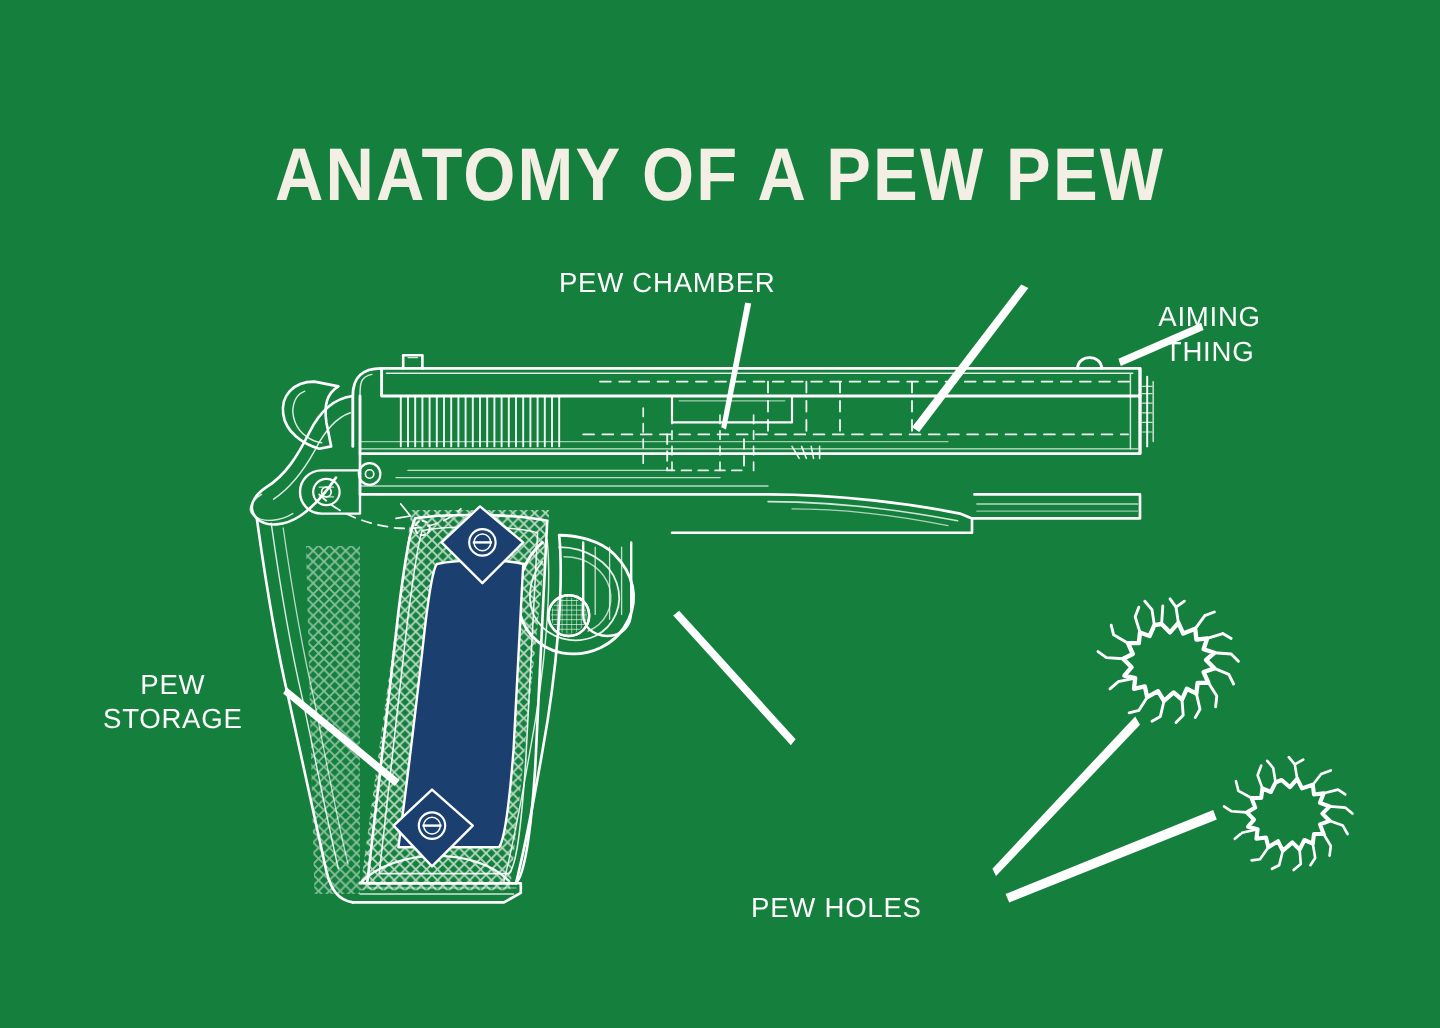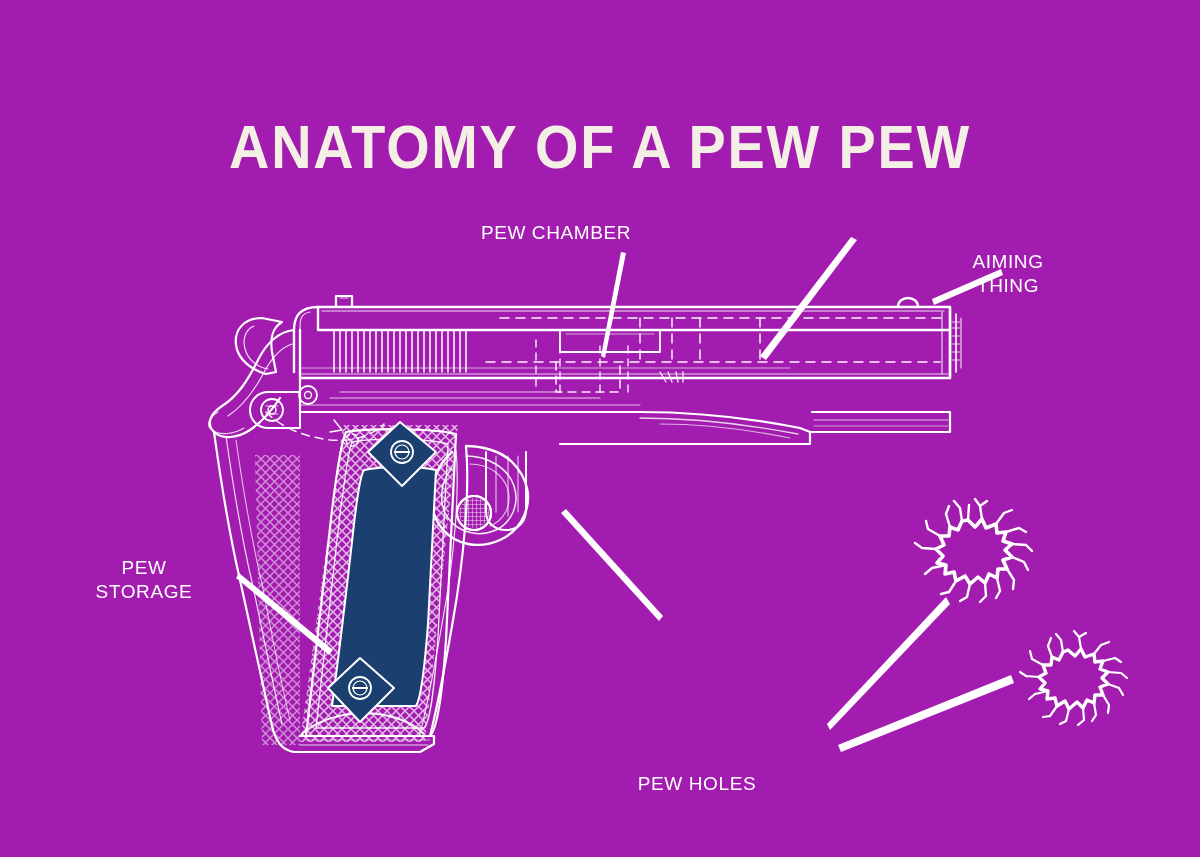--- a/index.html
+++ b/index.html
@@ -40,33 +40,33 @@
     line-height: 1.0;
     transform: scaleX(0.90);
     transform-origin: 50% 50%;
     white-space: nowrap;
     user-select: none;
   }
   .callout {
     position: absolute;
     color: #fdfdfd;
     font-family: "Liberation Sans", sans-serif;
-    font-size: 19px;
+    font-size: 23px;
     font-weight: 400;
     letter-spacing: 0.6px;
     line-height: 1.28;
     white-space: pre-line;
     user-select: none;
   }
   .callout.center { text-align: center; }
 </style>
 </head>
 <body style="background: rgb(27, 64, 112);">
 
-<div id="poster" style="background: #a21caf;">
+<div id="poster" style="background: #15803d;">
 
   <svg id="poster-svg" viewBox="0 0 1200 857" xmlns="http://www.w3.org/2000/svg">
     <defs>
 
       <pattern id="gripHatch" width="9" height="9" patternUnits="userSpaceOnUse" patternTransform="rotate(0)">
         <path d="M0,9 L9,0 M-1,1 L1,-1 M8,10 L10,8" stroke="#ffffff" stroke-width="1.5" fill="none"></path>
         <path d="M0,0 L9,9 M-1,8 L1,10 M8,-1 L10,1" stroke="#ffffff" stroke-width="1.5" fill="none"></path>
       </pattern>
 
       <pattern id="meshFine" width="4" height="4" patternUnits="userSpaceOnUse">
@@ -329,15 +329,15 @@
   <div class="callout center" style="left:461px; top:221px; width:190px;">PEW CHAMBER</div>
 
 
   <div class="callout center" style="left:44px; top:556px; width:200px;">PEW
 STORAGE</div>
 
   <div class="callout center" style="left:938px; top:250px; width:140px;">AIMING
 THING</div>
 
 
-  <div class="callout center" style="left:602px; top:772px; width:190px;">PEW HOLES</div>
+  <div class="callout center" style="left:602px; top:742px; width:190px;">PEW HOLES</div>
 
 </div>
 
 </body></html>

